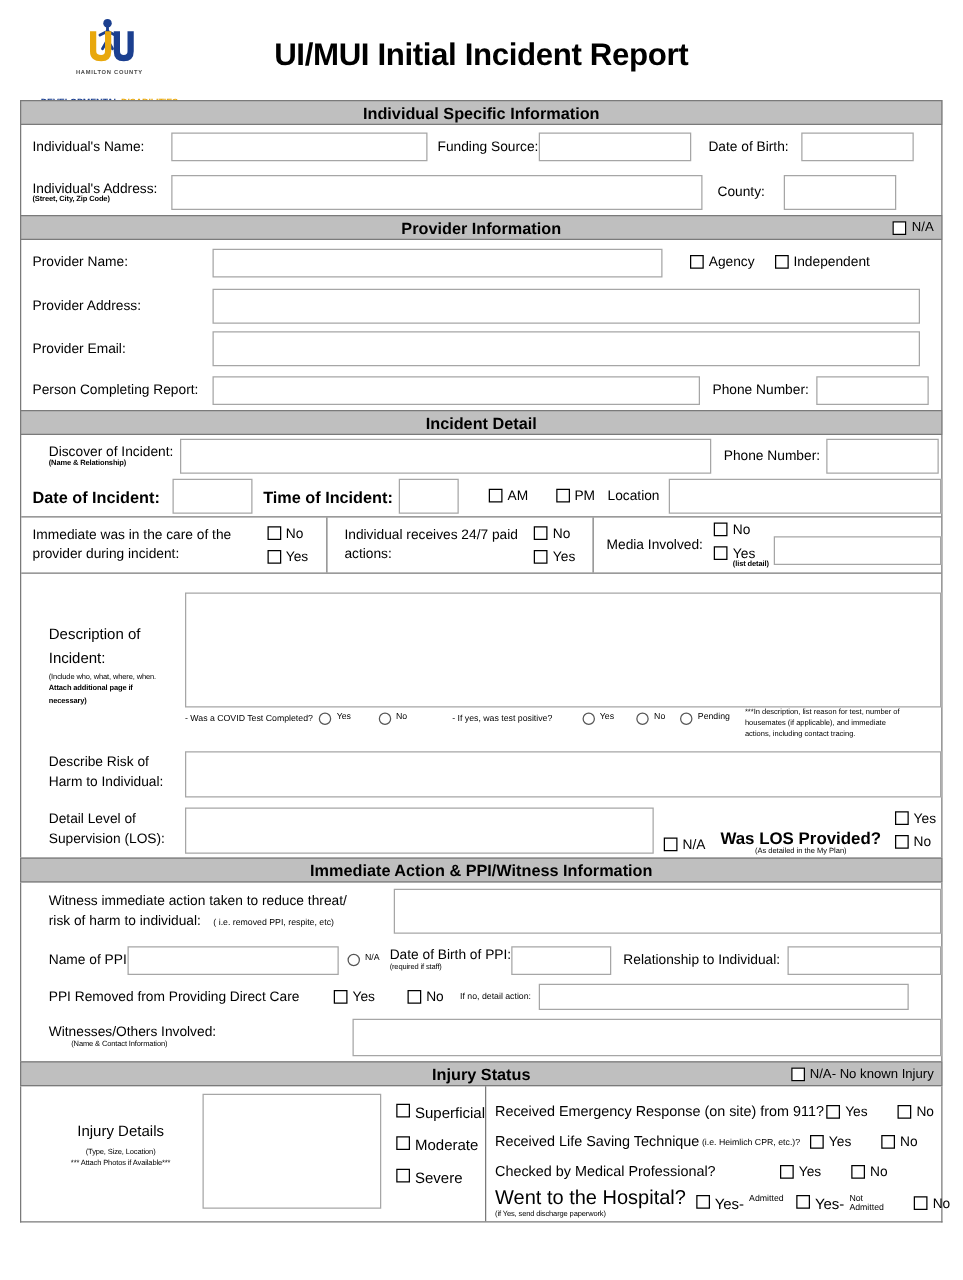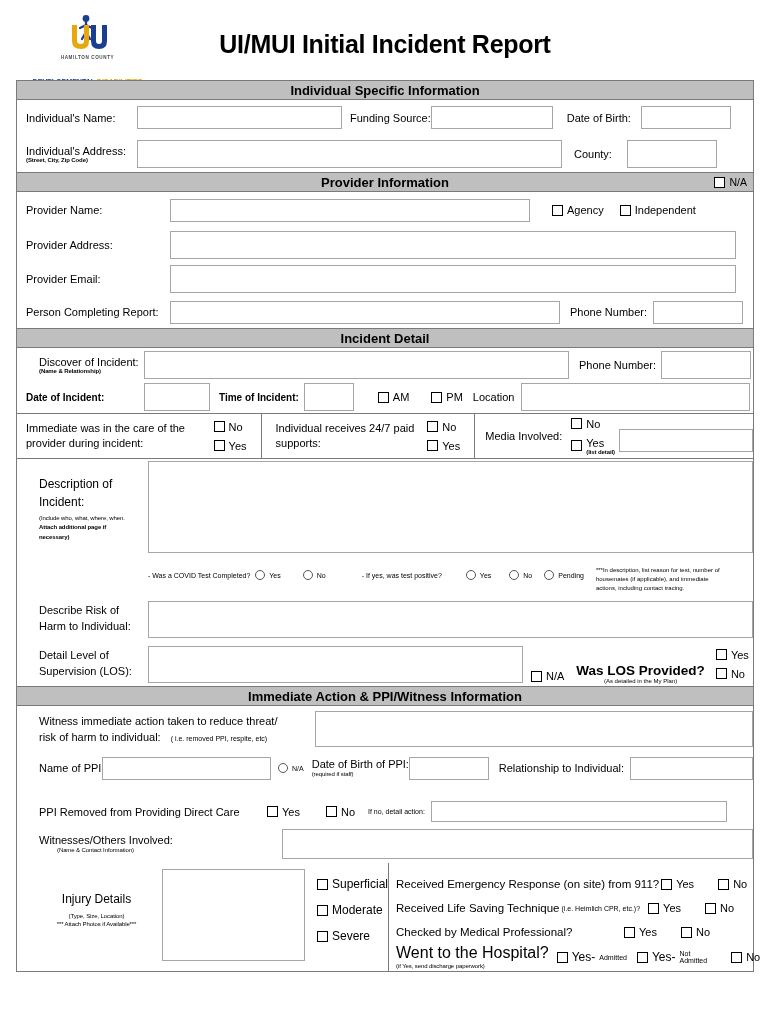--- a/index.html
+++ b/index.html
@@ -70,21 +70,21 @@
     position: absolute;
     right: 6px; top: 0; bottom: 0;
     display: flex; align-items: center; gap: 4px;
     font-weight: normal; font-size: 10.5px;
   }
 
   .rowsec { border-left: 1px solid #7a7a7a; border-right: 1px solid #7a7a7a; }
   .row { display: flex; align-items: center; position: relative; }
 
   .lbl { font-size: 11px; white-space: nowrap; }
-  .lbl-b { font-size: 10px; font-weight: bold; white-space: nowrap; }
+  .lbl-b { font-size: 13px; font-weight: bold; white-space: nowrap; }
   .sub { font-size: 6px; font-weight: bold; display: block; letter-spacing: -.1px; }
   .tiny { font-size: 6px; }
   .tiny7 { font-size: 7px; }
 
   .fld {
     border: 1px solid #a6a6a6;
     background: #fff;
     height: 23px;
   }
   .fld.tall { height: 28px; }
@@ -97,21 +97,21 @@
     flex: none;
   }
   .rdo {
     width: 10px; height: 10px;
     border: 1px solid #555;
     border-radius: 50%;
     background: #fff;
     display: inline-block;
     flex: none;
   }
-  .cgrp { display: flex; align-items: center; gap: 4px; }
+  .cgrp { display: flex; gap: 4px; }
 
   .hr { border-top: 1px solid #7a7a7a; }
   .vr { border-left: 1px solid #7a7a7a; }
 </style>
 </head>
 <body>
 
 <div class="header">
   <div class="logo">
     <div class="logo-mark">
@@ -233,21 +233,21 @@
           </span>
           <span class="cgrp">
             <span class="cbx"></span>
             <span class="lbl">Yes</span>
           </span>
         </span>
       </div>
       <div class="vr" style="width:215px;height:100%;display:flex;align-items:center;">
         <span class="lbl" style="padding-left:14px;line-height:1.35;">
           <span>Individual receives 24/7 paid</span><br>
-          <span>supports:</span>
+          <span>actions:</span>
         </span>
         <span style="margin-left:auto;padding-right:14px;display:flex;flex-direction:column;gap:7px;">
           <span class="cgrp">
             <span class="cbx"></span>
             <span class="lbl">No</span>
           </span>
           <span class="cgrp">
             <span class="cbx"></span>
             <span class="lbl">Yes</span>
           </span>
@@ -265,21 +265,21 @@
             <span class="lbl">
               <span>Yes</span>
               <span class="sub">(list detail)</span>
             </span>
           </span>
         </span>
         <div class="fld" style="width:134px;margin-left:4px;margin-top:9px;"></div>
       </div>
     </div>
 
-    <div class="row hr" style="height:108px;align-items:flex-start;">
+    <div class="row hr" style="height:108px;align-items:flex-end;">
       <span class="lbl" style="width:131px;padding-left:22px;padding-top:16px;line-height:1.5;">
         <span style="font-size:12px;">Description of</span><br>
         <span style="font-size:12px;">Incident:</span>
         <span class="sub" style="font-weight:normal;margin-top:3px;line-height:1.55;">(Include who, what, where, when.</span>
         <span class="sub" style="line-height:1.55;">Attach additional page if</span>
         <span class="sub" style="line-height:1.55;">necessary)</span>
       </span>
       <div class="fld" style="width:605px;height:92px;margin-top:2px;"></div>
     </div>
 
@@ -367,21 +367,21 @@
         <span class="tiny7">N/A</span>
       </span>
       <span class="lbl" style="margin-left:8px;line-height:1.2;">
         <span>Date of Birth of PPI:</span>
         <span class="sub" style="font-weight:normal;">(required if staff)</span>
       </span>
       <div class="fld" style="width:83px;"></div>
       <span class="lbl" style="margin-left:10px;">Relationship to Individual:</span>
       <div class="fld" style="width:128px;margin-left:6px;"></div>
     </div>
-    <div class="row" style="height:27px;margin-top:14px;">
+    <div class="row" style="height:27px;">
       <span class="lbl" style="width:250px;padding-left:22px;">PPI Removed from Providing Direct Care</span>
       <span class="cgrp">
         <span class="cbx"></span>
         <span class="lbl">Yes</span>
       </span>
       <span class="cgrp" style="margin-left:26px;">
         <span class="cbx"></span>
         <span class="lbl">No</span>
       </span>
       <span class="tiny7" style="margin-left:13px;">If no, detail action:</span>
@@ -389,20 +389,27 @@
     </div>
     <div class="row" style="height:38px;">
       <span class="lbl" style="width:265px;padding-left:22px;line-height:1.3;">
         <span>Witnesses/Others Involved:</span>
         <span class="sub" style="font-weight:normal;padding-left:18px;">(Name &amp; Contact Information)</span>
       </span>
       <div class="fld" style="width:471px;height:30px;"></div>
     </div>
   </div>
 
+  <div class="band">
+    <span>Injury Status</span>
+    <span class="band-extra">
+      <span class="cbx"></span>
+      <span>N/A- No known Injury</span>
+    </span>
+  </div>
   <div class="rowsec" style="border-bottom:1px solid #7a7a7a;">
     <div class="row" style="height:108px;align-items:stretch;">
 
       <div style="width:400px;display:flex;align-items:flex-start;">
         <span class="lbl" style="width:145px;padding-left:14px;padding-top:28px;text-align:center;line-height:1.4;">
           <span style="font-size:12px;">Injury Details</span>
           <span class="sub" style="font-weight:normal;margin-top:4px;">(Type, Size, Location)</span>
           <span class="sub" style="font-weight:normal;">*** Attach Photos if Available***</span>
         </span>
         <div class="fld" style="width:143px;height:92px;margin-top:6px;"></div>

